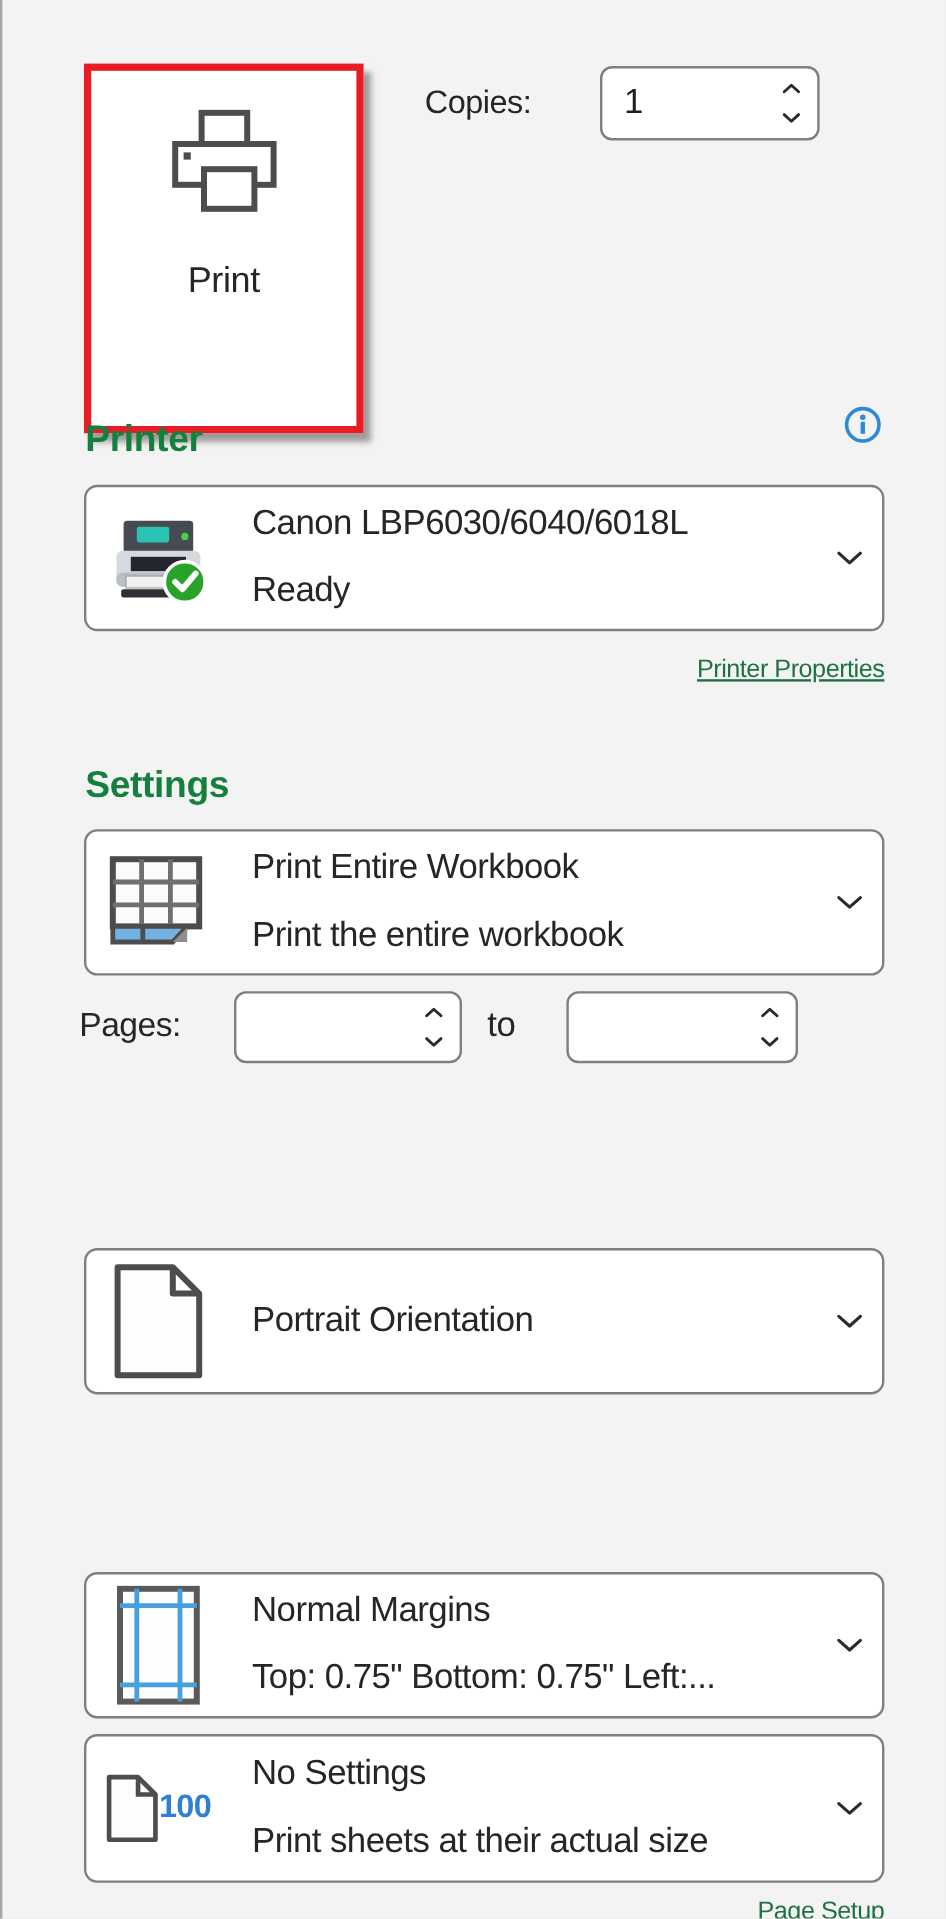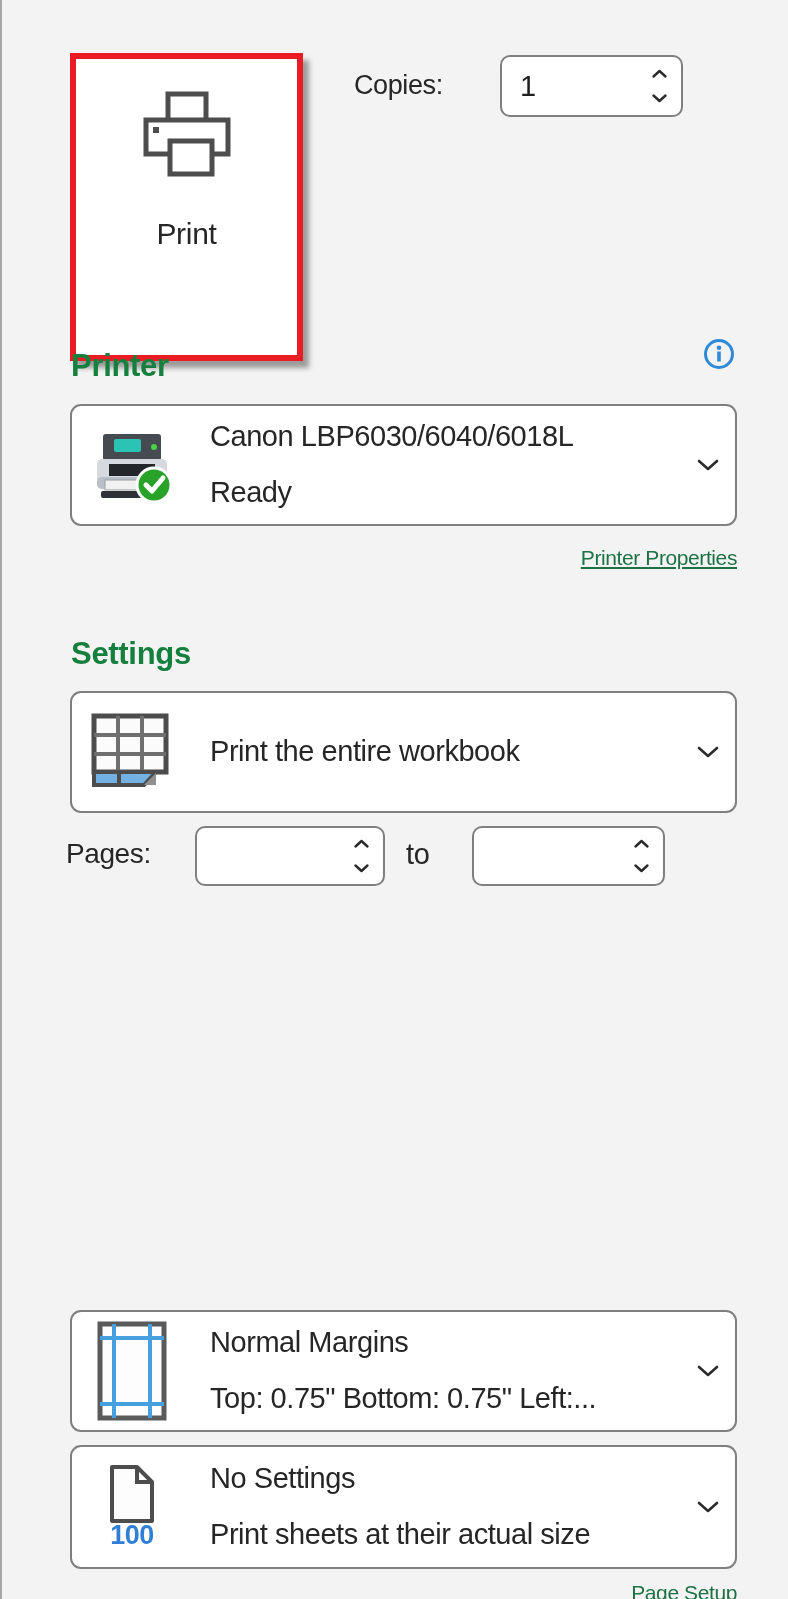--- a/index.html
+++ b/index.html
@@ -34,21 +34,21 @@
     color:#15803d;letter-spacing:-.3px;}
   .head-printer{top:343px;}
   .head-settings{top:631px;text-align:center;}
   .info-btn{position:absolute;left:700px;top:337px;display:flex;cursor:pointer;background:none;border:none;padding:0;}
   
   .dd{
     position:absolute;left:68px;width:667px;height:122px;background:#fff;
     border:2px solid #7f7f7f;border-radius:11px;display:flex;align-items:center;
     padding-left:16px;cursor:pointer;
   }
-  .dd-icon{width:88px;min-width:88px;display:flex;flex-direction:column;
+  .dd-icon{width:88px;min-width:88px;display:flex;
     align-items:center;justify-content:center;}
   .dd-text{flex:1;display:flex;flex-direction:column;gap:26px;margin-left:34px;min-width:0;}
   .dd-title,.dd-sub{font-size:29px;color:#262626;letter-spacing:-.45px;line-height:1.02;
     white-space:pre;overflow:hidden;}
   .dd-chev{margin-left:auto;margin-right:15px;display:flex;}
   .dd-printer{top:404px;}
   .dd-printwhat{top:691px;}
   .dd-collation{top:905px;}
   .dd-orientation{top:1040px;}
   .dd-paper{top:1175px;}
@@ -146,20 +146,21 @@
         <line x1="27" y1="3" x2="27" y2="59" stroke="#6f6f6f" stroke-width="4"></line>
         <line x1="51" y1="3" x2="51" y2="59" stroke="#6f6f6f" stroke-width="4"></line>
         <line x1="3" y1="22" x2="75" y2="22" stroke="#6f6f6f" stroke-width="4"></line>
         <line x1="3" y1="41" x2="75" y2="41" stroke="#6f6f6f" stroke-width="4"></line>
         <path d="M3,59 L3,72 L53,72 L65,59 Z" fill="#74b1e3" stroke="#4c4c4c" stroke-width="4"></path>
         <line x1="28" y1="59" x2="28" y2="72" stroke="#4c4c4c" stroke-width="4"></line>
         <path d="M53,72 L65,60 L65,72 Z" fill="#8f8f8f"></path>
       </svg>
     </span>
     <div class="dd-text">
+      <div class="dd-title">Print Entire Workbook</div>
       <div class="dd-sub">Print the entire workbook</div>
     </div>
     <span class="dd-chev">
       <svg width="24" height="14" viewBox="0 0 24 14">
           <path d="M3 3 L12 11 L21 3" fill="none" stroke="#2b2b2b" stroke-width="2.6" stroke-linecap="round" stroke-linejoin="round"></path>
         </svg>
     </span>
   </div>
 
   <span class="pages-label">Pages:</span>
@@ -189,20 +190,36 @@
       </span>
       <span>
         <svg width="17" height="10" viewBox="0 0 17 10">
             <path d="M2.5 2.5 L8.5 8 L14.5 2.5" fill="none" stroke="#2b2b2b" stroke-width="2.4" stroke-linecap="round" stroke-linejoin="round"></path>
           </svg>
       </span>
     </span>
   </div>
 
 
+  <div class="dd dd-orientation">
+    <span class="dd-icon">
+      <svg width="76" height="98" viewBox="0 0 76 98">
+        <path d="M4 4 H50 L72 26 V94 H4 Z" fill="#fdfdfd" stroke="#4d4d4d" stroke-width="5" stroke-linejoin="round"></path>
+        <path d="M50 4 V26 H72" fill="none" stroke="#4d4d4d" stroke-width="5" stroke-linejoin="round"></path>
+      </svg>
+    </span>
+    <div class="dd-text">
+      <div class="dd-title">Portrait Orientation</div>
+    </div>
+    <span class="dd-chev">
+      <svg width="24" height="14" viewBox="0 0 24 14">
+          <path d="M3 3 L12 11 L21 3" fill="none" stroke="#2b2b2b" stroke-width="2.6" stroke-linecap="round" stroke-linejoin="round"></path>
+        </svg>
+    </span>
+  </div>
 
 
   <div class="dd dd-margins">
     <span class="dd-icon">
       <svg width="70" height="100" viewBox="0 0 70 100">
         <rect x="3" y="3" width="64" height="94" fill="#fdfdfd" stroke="#5a5a5a" stroke-width="5"></rect>
         <line x1="17" y1="3" x2="17" y2="97" stroke="#46a0e0" stroke-width="4"></line>
         <line x1="53" y1="3" x2="53" y2="97" stroke="#46a0e0" stroke-width="4"></line>
         <line x1="3" y1="17" x2="67" y2="17" stroke="#46a0e0" stroke-width="4"></line>
         <line x1="3" y1="83" x2="67" y2="83" stroke="#46a0e0" stroke-width="4"></line>

